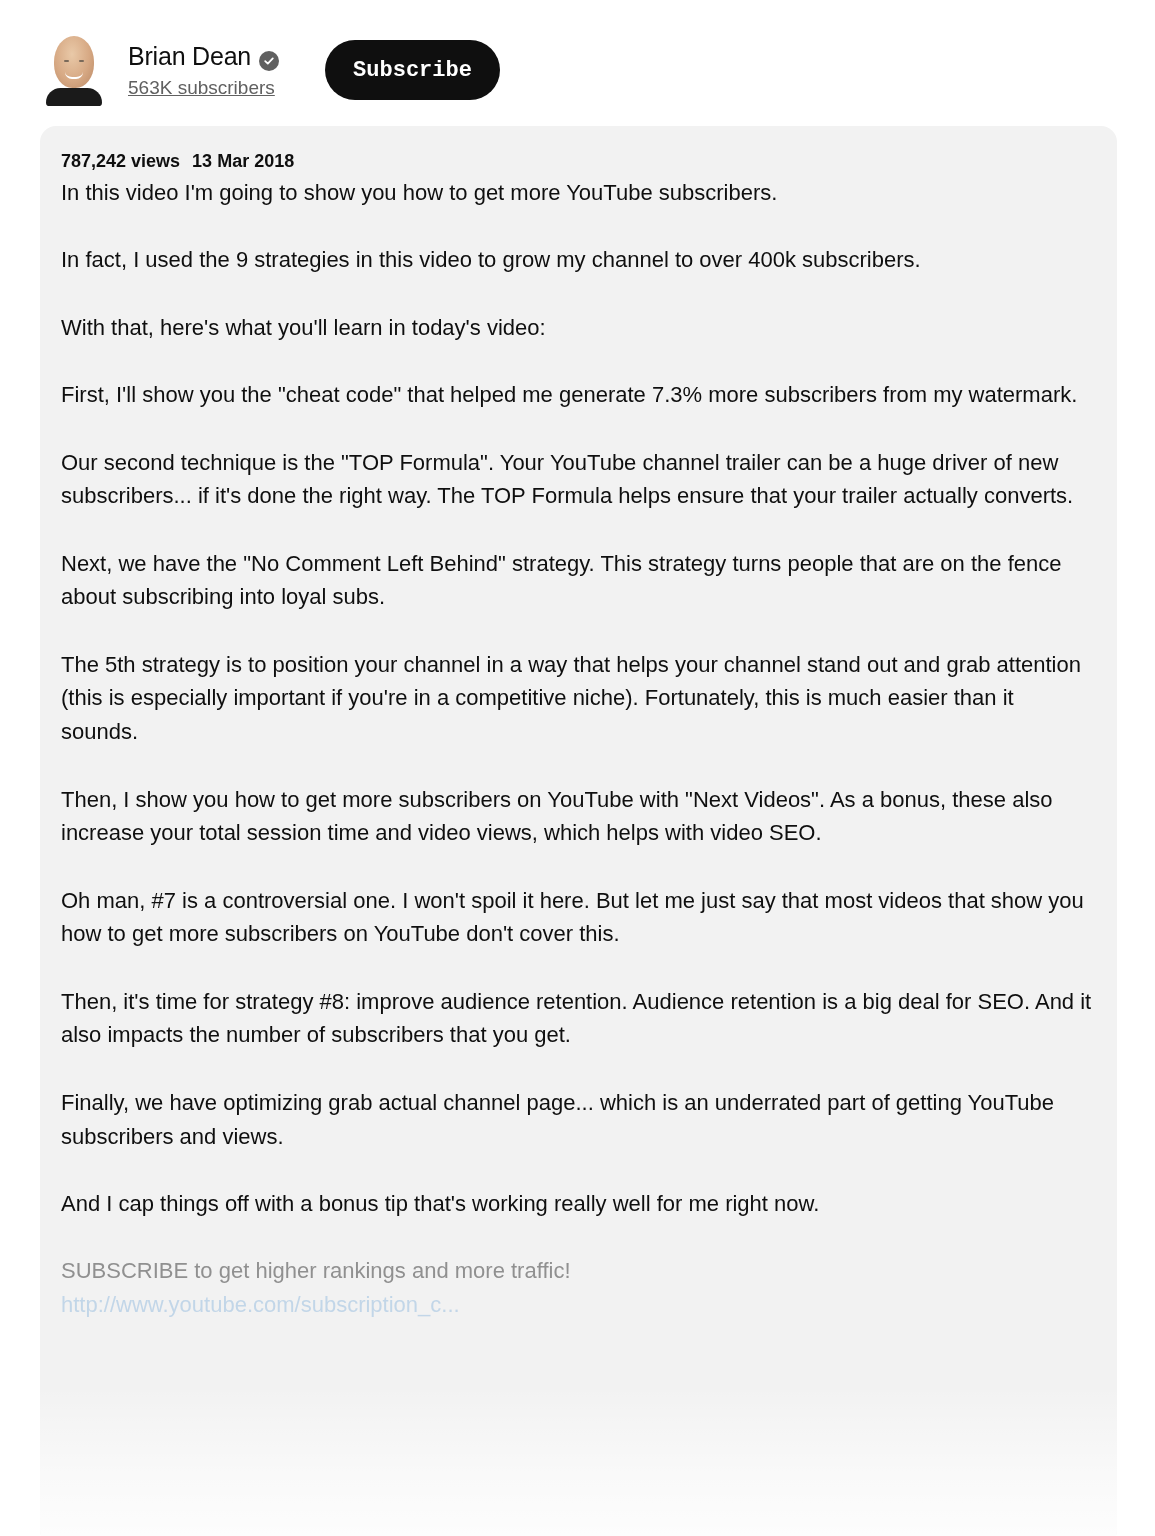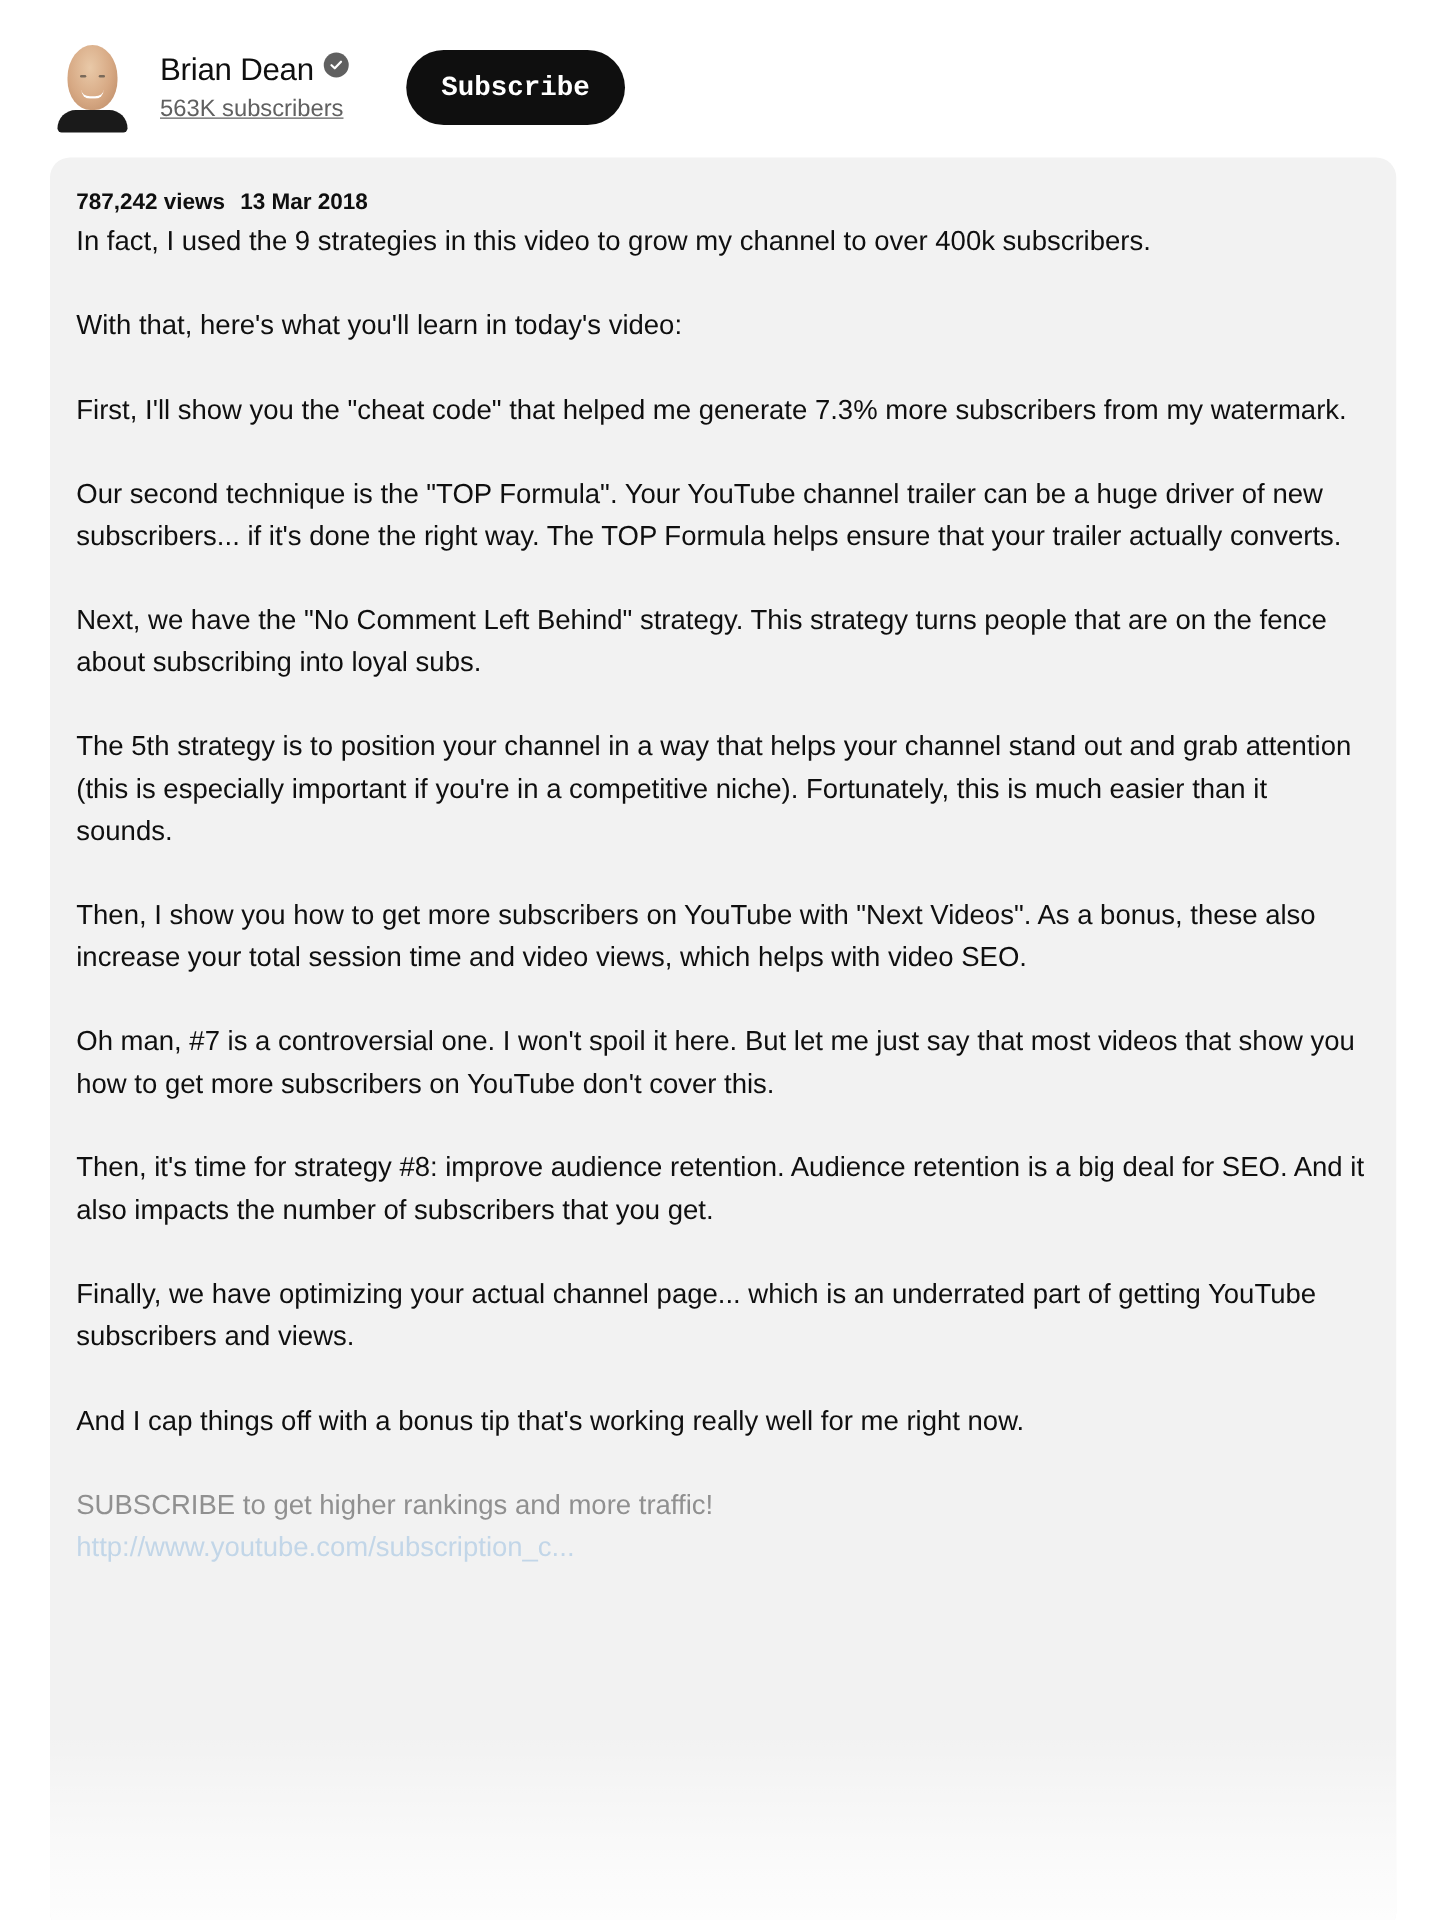--- a/index.html
+++ b/index.html
@@ -10,21 +10,21 @@
   .owner-row { position: absolute; left: 44px; top: 30px; height: 80px; display: flex; align-items: center; }
   .avatar { width: 62px; height: 72px; position: relative; margin-right: 22px; }
   .avatar .head {
     position: absolute; left: 10px; top: 2px; width: 40px; height: 52px; border-radius: 50% 50% 46% 46%;
     background: radial-gradient(ellipse at 45% 35%, #e9c9a8 0%, #d7a984 55%, #b98763 100%);
   }
   .avatar .eye { position: absolute; top: 24px; width: 5px; height: 2px; background: #7a6a5a; border-radius: 2px; }
   .avatar .smile { position: absolute; left: 21px; top: 38px; width: 18px; height: 5px; border-bottom: 2px solid #fff; border-radius: 0 0 10px 10px; }
   .avatar .shirt { position: absolute; left: 2px; top: 54px; width: 56px; height: 18px; background: #1a1a1a; border-radius: 26px 26px 6px 6px; }
   .owner-text { display: flex; flex-direction: column; margin-right: 46px; }
-  .name-line { display: flex; align-items: flex-start; }
+  .name-line { display: flex; align-items: flex-end; }
   .channel-name { font-size: 25px; font-weight: 500; letter-spacing: -0.2px; color: #0f0f0f; }
   .verified { width: 20px; height: 20px; border-radius: 50%; background: #606060; margin-left: 8px; display: inline-flex; align-items: center; justify-content: center; }
   .sub-count { font-size: 19px; color: #606060; margin-top: 6px; text-decoration: underline; }
   .subscribe-btn {
     background: #0f0f0f; color: #fff; border: none; border-radius: 30px;
     height: 60px; padding: 0 28px; font-size: 22px; font-weight: 700;
     font-family: Liberation Mono, monospace; cursor: pointer;
   }
   .desc-card {
     position: absolute; left: 40px; top: 126px; width: 1077px; height: 1420px;
@@ -66,28 +66,29 @@
     <span class="sub-count">563K subscribers</span>
   </div>
   <button class="subscribe-btn">Subscribe</button>
 </div>
 
 <div class="desc-card">
   <div class="desc-inner">
     <div class="meta-line">
       <span>787,242 views</span><span>13 Mar 2018</span>
     </div>
+    <p class="para">In this video I'm going to show you how to get more YouTube subscribers.</p>
     <p class="para">In fact, I used the 9 strategies in this video to grow my channel to over 400k subscribers.</p>
     <p class="para">With that, here's what you'll learn in today's video:</p>
     <p class="para">First, I'll show you the "cheat code" that helped me generate 7.3% more subscribers from my watermark.</p>
     <p class="para">Our second technique is the "TOP Formula". Your YouTube channel trailer can be a huge driver of new subscribers... if it's done the right way. The TOP Formula helps ensure that your trailer actually converts.</p>
     <p class="para">Next, we have the "No Comment Left Behind" strategy. This strategy turns people that are on the fence about subscribing into loyal subs.</p>
     <p class="para">The 5th strategy is to position your channel in a way that helps your channel stand out and grab attention (this is especially important if you're in a competitive niche). Fortunately, this is much easier than it sounds.</p>
     <p class="para">Then, I show you how to get more subscribers on YouTube with "Next Videos". As a bonus, these also increase your total session time and video views, which helps with video SEO.</p>
     <p class="para">Oh man, #7 is a controversial one. I won't spoil it here. But let me just say that most videos that show you how to get more subscribers on YouTube don't cover this.</p>
     <p class="para">Then, it's time for strategy #8: improve audience retention. Audience retention is a big deal for SEO. And it also impacts the number of subscribers that you get.</p>
-    <p class="para">Finally, we have optimizing your actual channel page... which is an underrated part of getting YouTube subscribers and views.</p>
+    <p class="para">Finally, we have optimizing grab actual channel page... which is an underrated part of getting YouTube subscribers and views.</p>
     <p class="para">And I cap things off with a bonus tip that's working really well for me right now.</p>
     <p class="para fade-tail" style="margin-bottom:0">SUBSCRIBE to get higher rankings and more traffic!</p>
     <a class="link">http://www.youtube.com/subscription_c...</a>
   </div>
   <div class="fade-overlay"></div>
 </div>
 
 </body></html>

